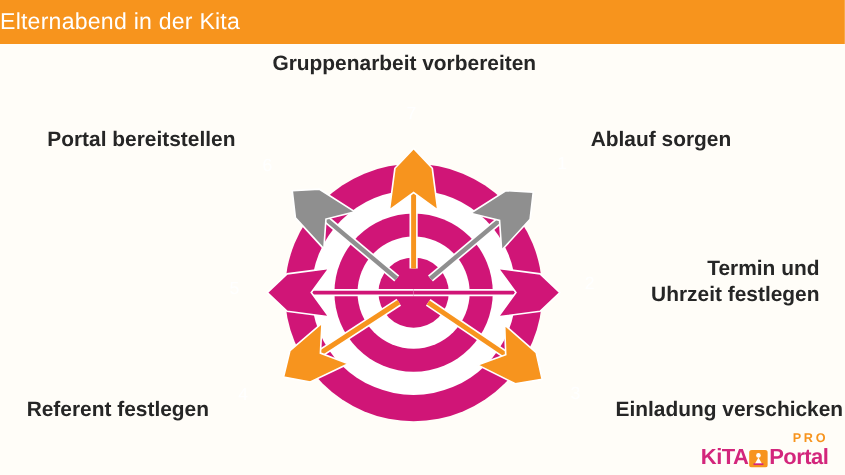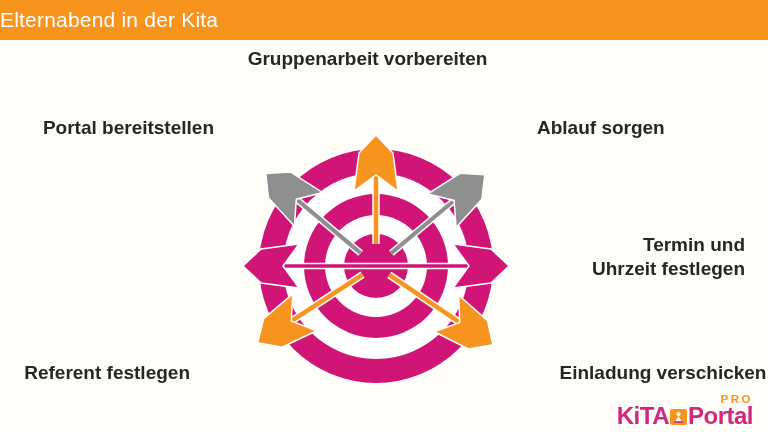--- a/index.html
+++ b/index.html
@@ -29,21 +29,21 @@
   .num-2{left:536px;top:259px;}
   .num-3{left:523px;top:359px;}
   .num-4{left:221px;top:360px;}
   .num-5{left:213px;top:263px;}
   .num-6{left:243px;top:151px;}
   .num-7{left:374px;top:104px;}
 
   .logo{position:absolute;right:15px;bottom:5px;text-align:right;}
   .logo-pro{color:var(--orange,#f7941e);font-size:11.5px;font-weight:bold;
             letter-spacing:2.5px;margin-left:3px;}
-  .logo-row{display:flex;align-items:center;font-size:24px;font-weight:bold;
+  .logo-row{display:flex;align-items:center;font-size:20px;font-weight:bold;
             color:var(--logo-pink,#d3267c);letter-spacing:-0.5px;line-height:22px;padding-left:20px;}
   .logo-icon{display:inline-block;margin:0 1px;line-height:0;}
 </style>
 </head>
 <body>
 
 <div class="slide">
 
   <div class="header">
     <span class="title">Elternabend in der Kita</span>

